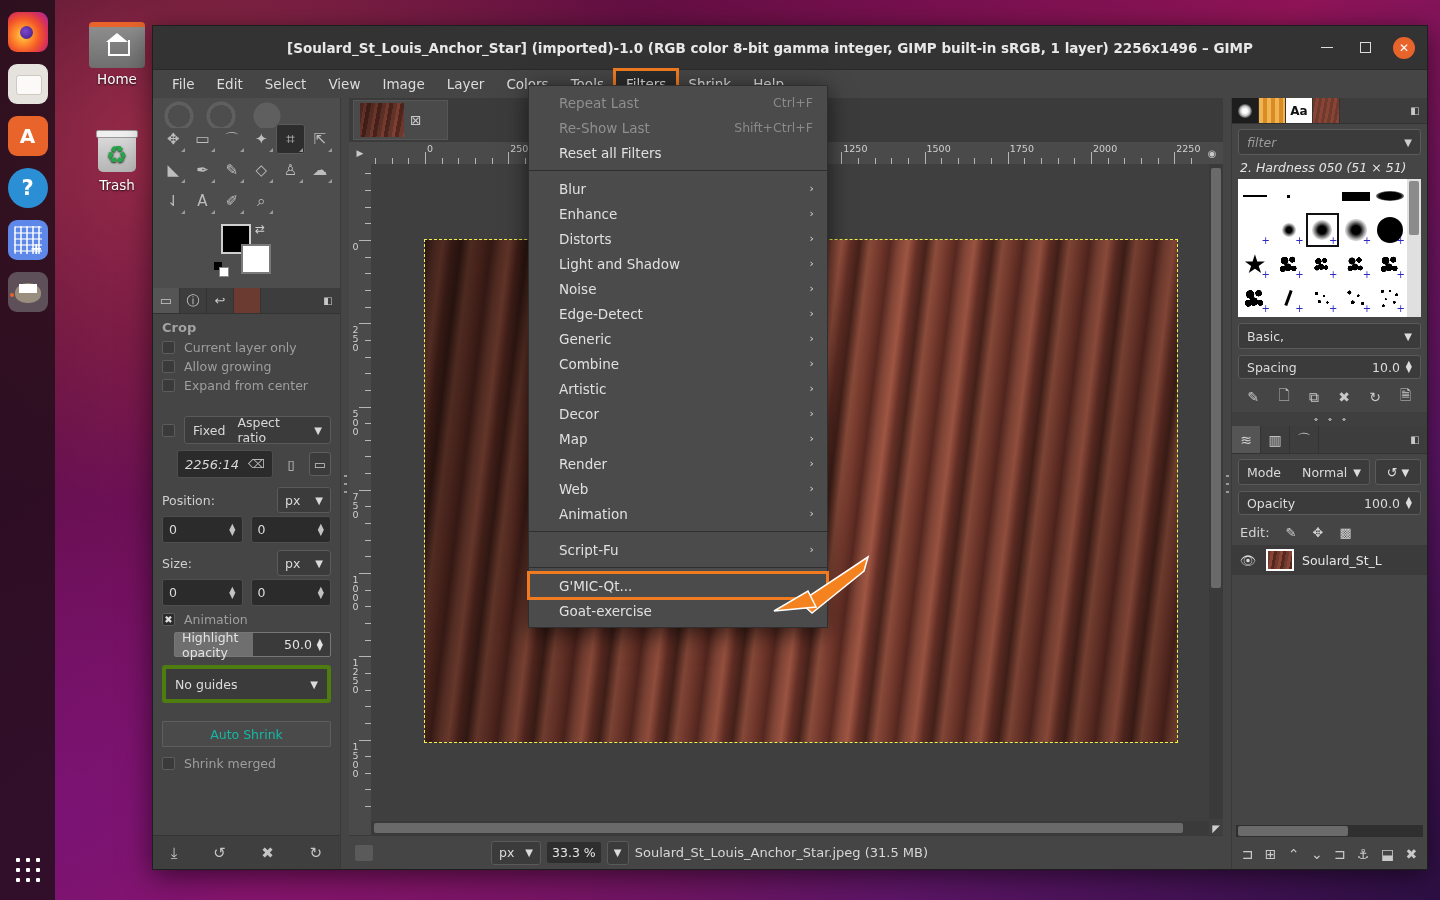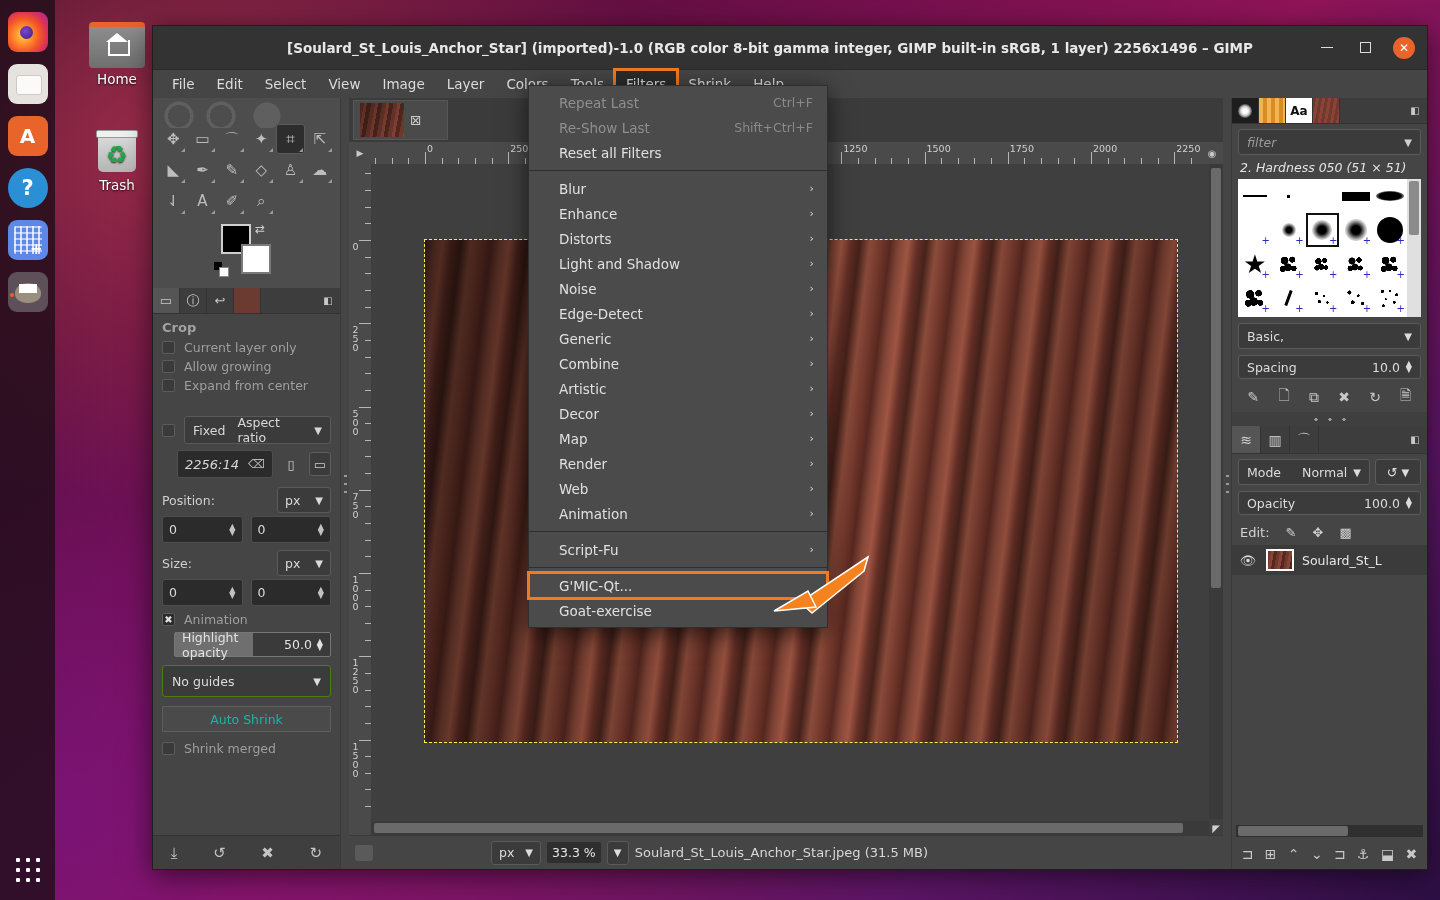--- a/index.html
+++ b/index.html
@@ -259,22 +259,22 @@
                   line-height:6px; font-size:8px; color:#c2c2c2; }
   #highlight-row { display:flex; align-items:center; gap:9px; margin:6px 0 5px; }
   #hl-opacity {
     height:25px; margin:0 0 8px 12px; border:1px solid #777;
     background:linear-gradient(to right, #6f6f6f 0 50%, #3a3a3a 50% 100%);
     display:flex; align-items:center; padding:0 7px; color:#e2e2e2; border-radius:2px;
   }
   #hl-opacity .val { margin-left:auto; padding-right:5px; }
   #hl-opacity .arrows { display:flex; flex-direction:column; line-height:6px; font-size:8px; }
   #guides-combo {
-    height:28px; background:#3b3b3b; border:1px solid #4d7c0f; border-radius:3px;
-    display:flex; align-items:center; padding:15px 9px; color:#dcdcdc; margin-bottom:9px;
+    height:28px; background:#3b3b3b; border:4px solid #4d7c0f; border-radius:3px;
+    display:flex; align-items:center; padding:15px 9px; color:#dcdcdc; margin-bottom:18px;
   }
   #guides-combo .cv { margin-left:auto; font-size:10px; }
   #auto-shrink {
     height:26px; background:#4a4a4a; border:1px solid #5e5e5e; border-radius:1px;
     display:flex; align-items:center; justify-content:center; color:#14b8a6; margin-bottom:9px;
   }
   #to-bottom {
     height:34px; background:#3f3f3f; display:flex; align-items:center;
     justify-content:space-around; flex:none; border-top:1px solid #343434;
     color:#c5c5c5; font-size:15px;

